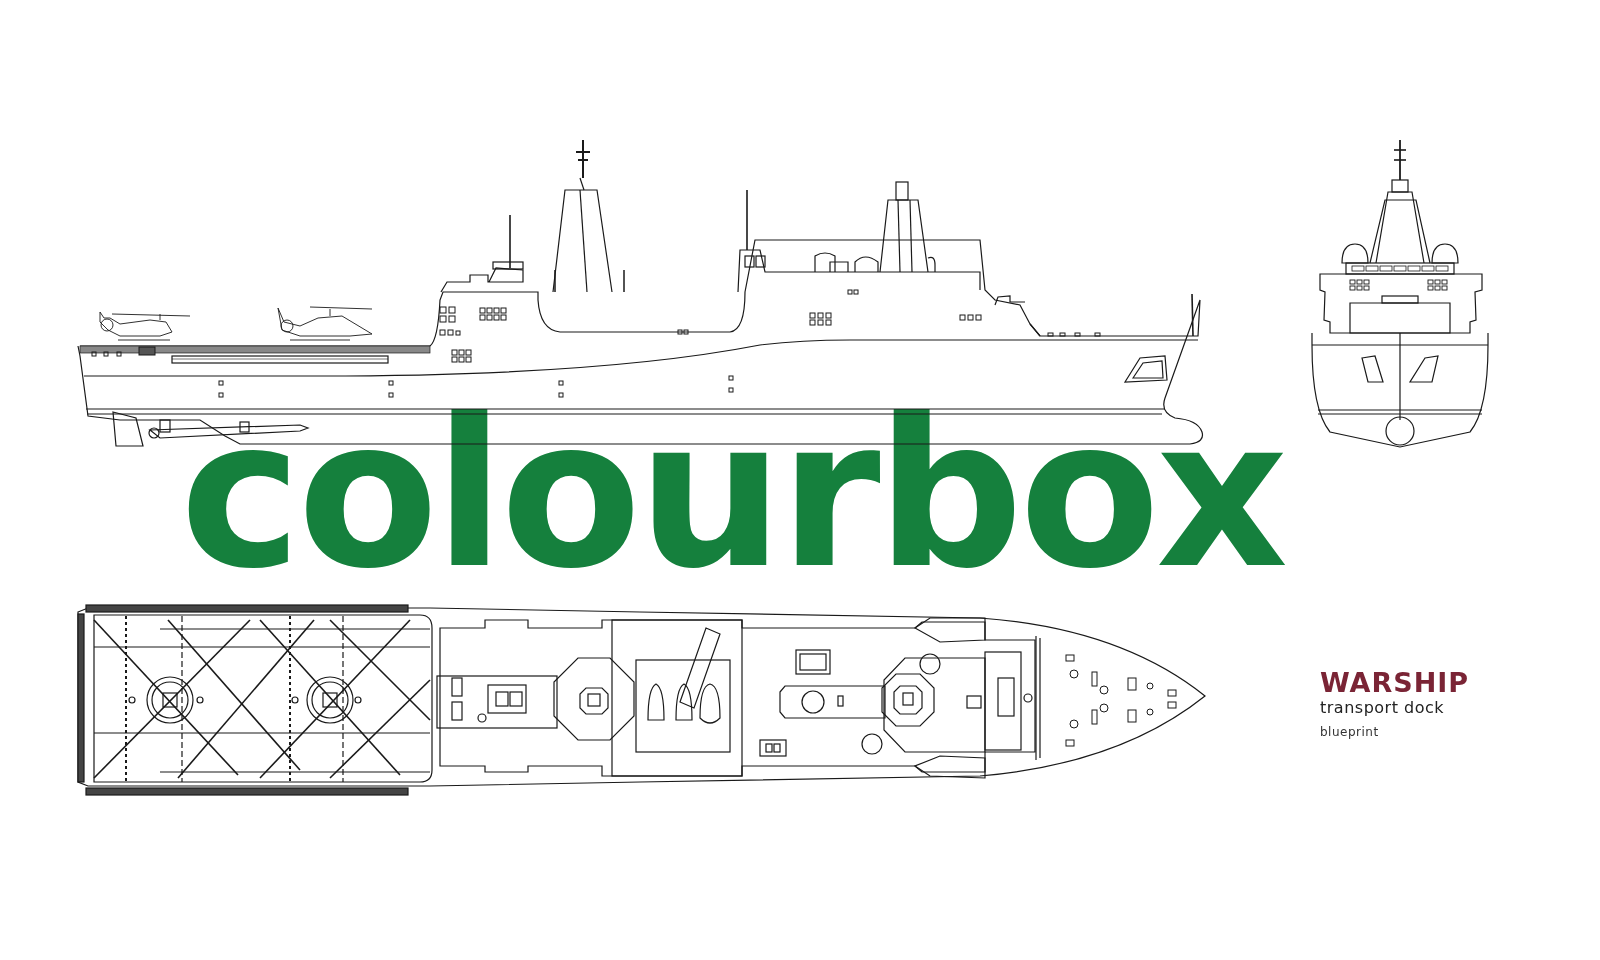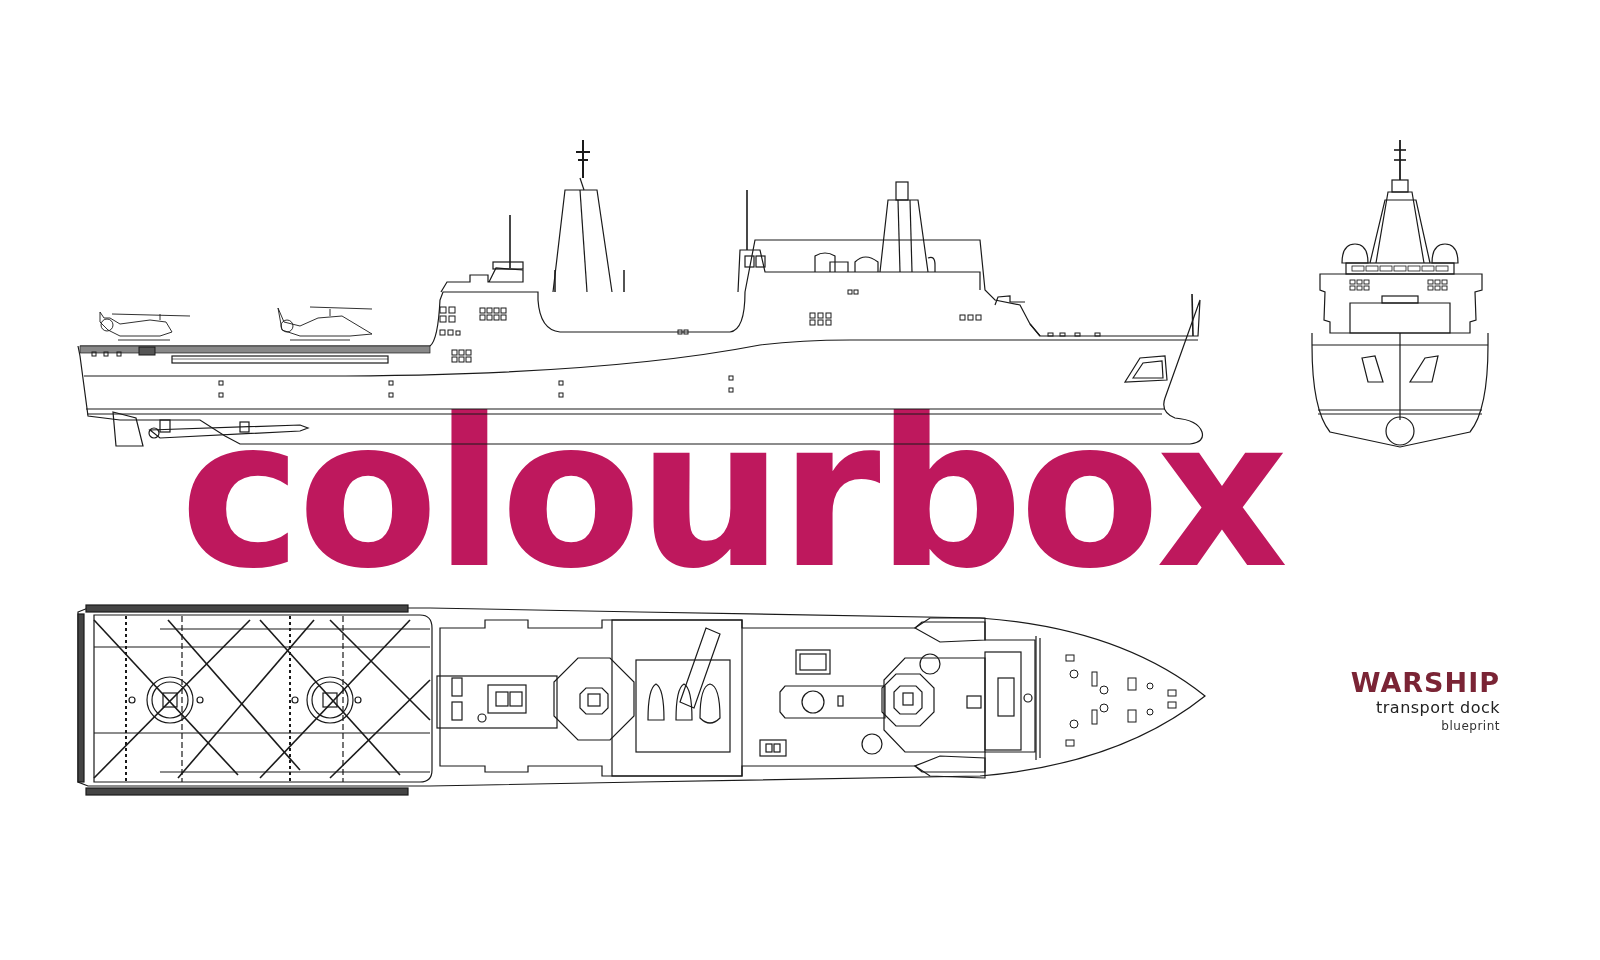--- a/index.html
+++ b/index.html
@@ -1,22 +1,22 @@
 <!DOCTYPE html>
 <html><head>
 <meta charset="utf-8">
 <style>
   html,body{margin:0;padding:0;background:#ffffff;}
   body{width:1600px;height:960px;position:relative;overflow:hidden;font-family:"DejaVu Sans",sans-serif;}
-  .watermark{position:absolute;left:180px;top:392px;font-family:"DejaVu Sans",sans-serif;font-weight:bold;font-size:205px;letter-spacing:-4px;color:#be185d;line-height:1;user-select:none;}
+  .watermark{position:absolute;left:180px;top:392px;font-family:"DejaVu Sans",sans-serif;font-weight:bold;font-size:205px;letter-spacing:-4px;color:#15803d;line-height:1;user-select:none;}
   svg.drawing{position:absolute;left:0;top:0;}
-  .title-block{position:absolute;left:1320px;top:668px;width:180px;text-align:right;}
+  .title-block{position:absolute;left:1320px;top:668px;width:180px;text-align:left;}
   .title-main{font-family:"DejaVu Sans",sans-serif;font-weight:bold;font-size:27px;letter-spacing:1px;color:#7a2435;line-height:30px;}
   .title-sub{font-family:"DejaVu Sans",sans-serif;font-size:16px;color:#222;margin-top:0;letter-spacing:0.5px;}
-  .title-cap{font-family:"DejaVu Sans",sans-serif;font-size:12px;color:#333;margin-top:2px;letter-spacing:0.5px;}
+  .title-cap{font-family:"DejaVu Sans",sans-serif;font-size:12px;color:#333;margin-top:8px;letter-spacing:0.5px;}
 </style>
 </head>
 <body>
 
 <div class="watermark">colourbox</div>
 
 <svg class="drawing" width="1600" height="960" viewBox="0 0 1600 960" fill="none" stroke="#1a1a1a" stroke-width="1.2">
 
   <g>
 

